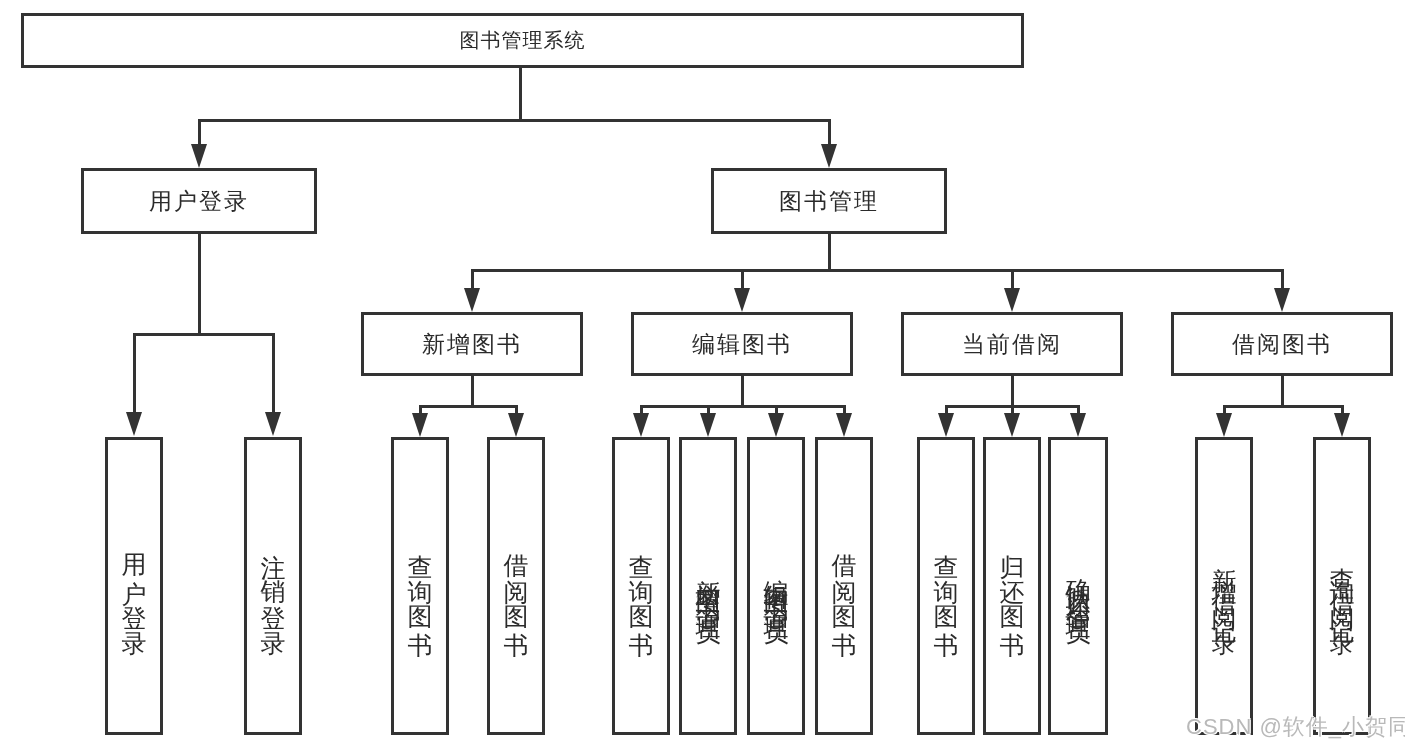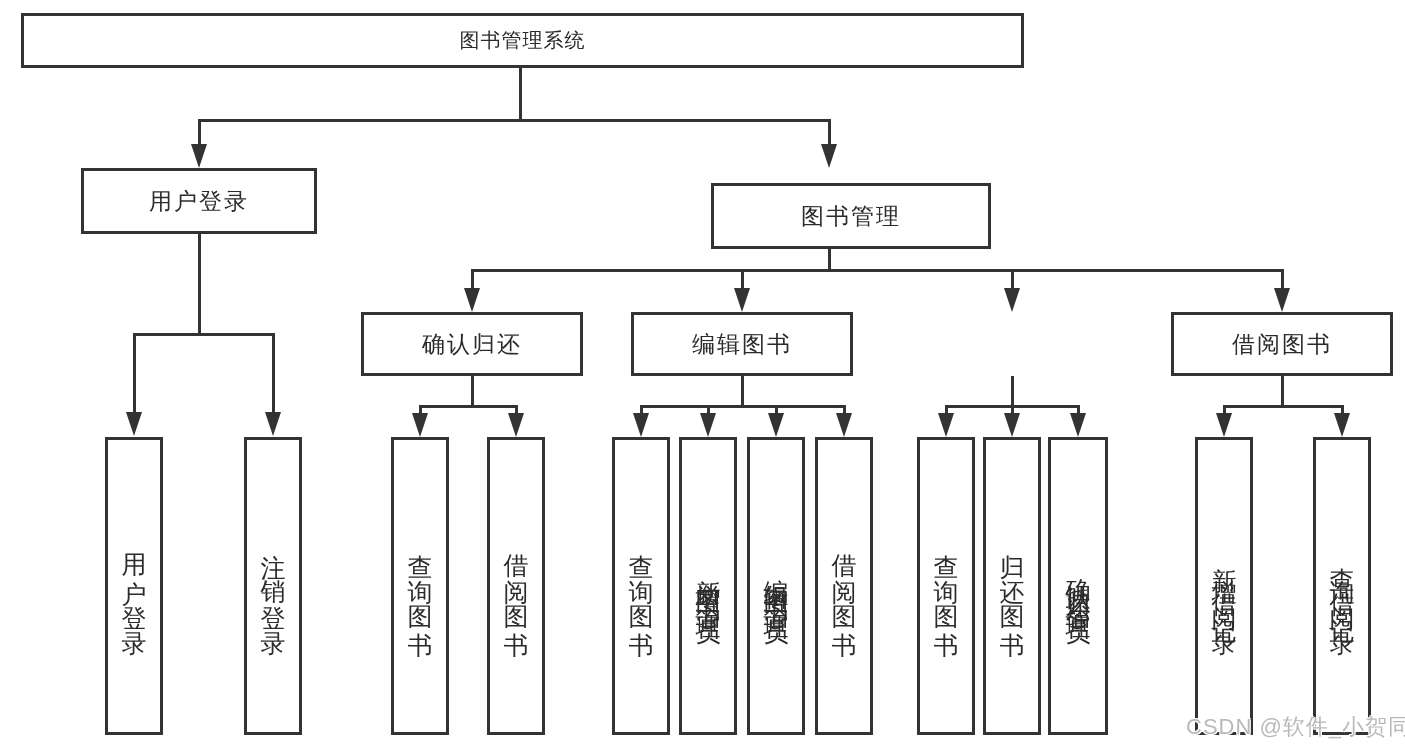--- a/index.html
+++ b/index.html
@@ -95,32 +95,35 @@
   <div class="arr" style="left:1334px;top:413px"></div>
 
   <div class="node title-node" style="left:21px;top:13px;width:1003px;height:55px">
     <span>图书管理系统</span>
   </div>
 
   <div class="node hbox" style="left:81px;top:168px;width:236px;height:66px">
     <span>用户登录</span>
   </div>
 
-  <div class="node hbox" style="left:711px;top:183px;width:280px;height:66px">
+  <div class="node hbox" style="left:711px;top:168px;width:236px;height:66px">
     <span>图书管理</span>
   </div>
 
   <div class="node hbox" style="left:361px;top:312px;width:222px;height:64px">
-    <span>确认归还</span>
+    <span>新增图书</span>
   </div>
 
   <div class="node hbox" style="left:631px;top:312px;width:222px;height:64px">
     <span>编辑图书</span>
   </div>
 
+  <div class="node hbox" style="left:901px;top:312px;width:222px;height:64px">
+    <span>当前借阅</span>
+  </div>
 
   <div class="node hbox" style="left:1171px;top:312px;width:222px;height:64px">
     <span>借阅图书</span>
   </div>
 
   <div class="node leaf len4" style="left:105px">
     <span>用户登录</span>
   </div>
   <div class="node leaf len4" style="left:244px">
     <span>注销登录</span>

